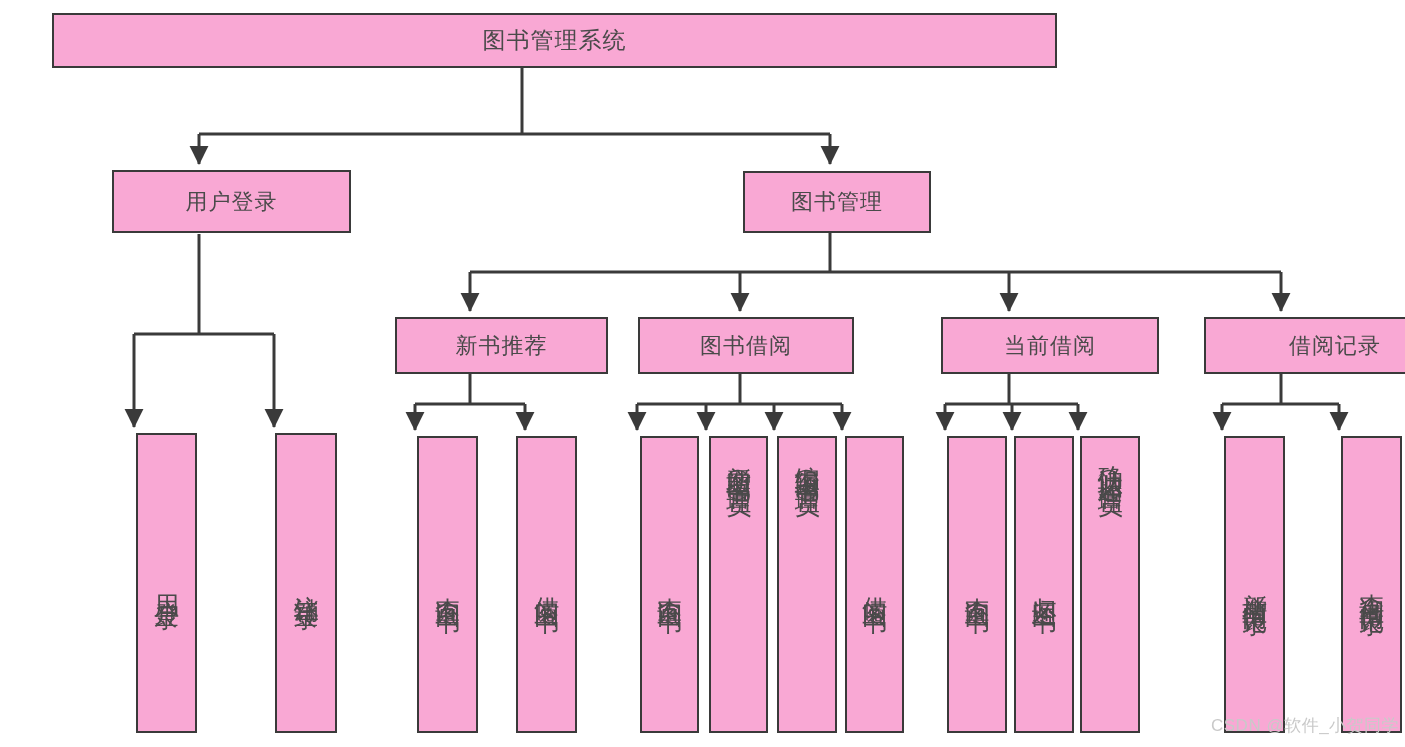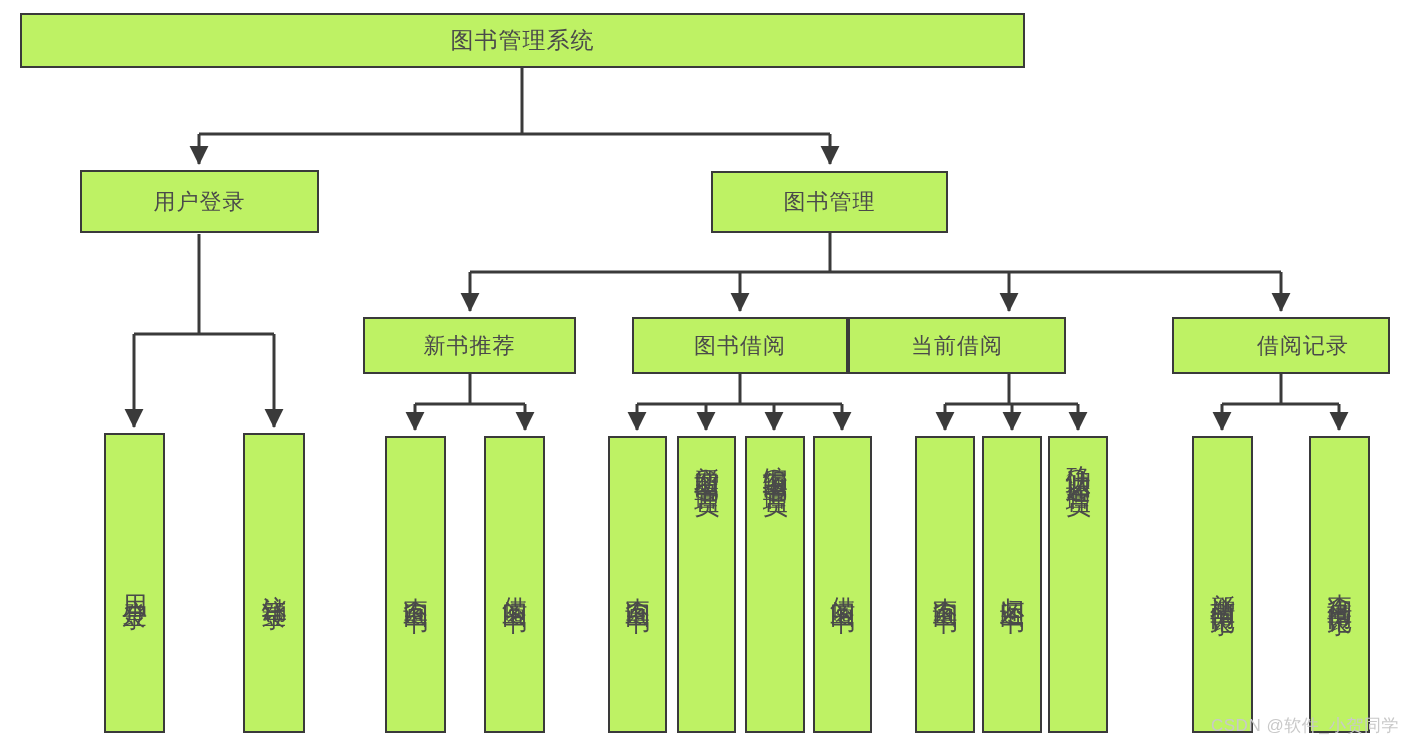--- a/index.html
+++ b/index.html
@@ -22,27 +22,28 @@
     position: absolute;
     left: 0;
     top: 0;
     width: 1405px;
     height: 747px;
     pointer-events: none;
   }
   .node {
     position: absolute;
     box-sizing: border-box;
-    background: #bef264;
+    background: #f9a8d4;
     border: 2.5px solid #3a3a3a;
     color: #4a4a4a;
     display: flex;
     align-items: center;
     justify-content: center;
     z-index: 2;
+    margin-left: 32px;
   }
   .node .label {
     color: #4a4a4a;
     line-height: 1.18;
     letter-spacing: 1px;
     white-space: pre;
   }
   
   .node.h .label {
     font-size: 22px;
@@ -137,31 +138,31 @@
     </g>
   </svg>
 
   <div class="node h root" style="left:20px; top:13px; width:1005px; height:55px;">
     <span class="label">图书管理系统</span>
   </div>
 
   <div class="node h" style="left:80px; top:170px; width:239px; height:63px;">
     <span class="label">用户登录</span>
   </div>
-  <div class="node h" style="left:711px; top:171px; width:237px; height:62px;">
+  <div class="node h" style="left:711px; top:171px; width:188px; height:62px;">
     <span class="label">图书管理</span>
   </div>
 
   <div class="node h" style="left:363px; top:317px; width:213px; height:57px;">
     <span class="label">新书推荐</span>
   </div>
-  <div class="node h" style="left:632px; top:317px; width:216px; height:57px;">
+  <div class="node h" style="left:606px; top:317px; width:216px; height:57px;">
     <span class="label">图书借阅</span>
   </div>
-  <div class="node h" style="left:848px; top:317px; width:218px; height:57px;">
+  <div class="node h" style="left:909px; top:317px; width:218px; height:57px;">
     <span class="label">当前借阅</span>
   </div>
   <div class="node h" style="left:1172px; top:317px; width:218px; height:57px;padding-left:44px;">
     <span class="label">借阅记录</span>
   </div>
 
   <div class="node v center" style="left:104px; top:433px; width:61px; height:300px;">
     <span class="label">用户登录</span>
   </div>
   <div class="node v center" style="left:243px; top:433px; width:62px; height:300px;">

